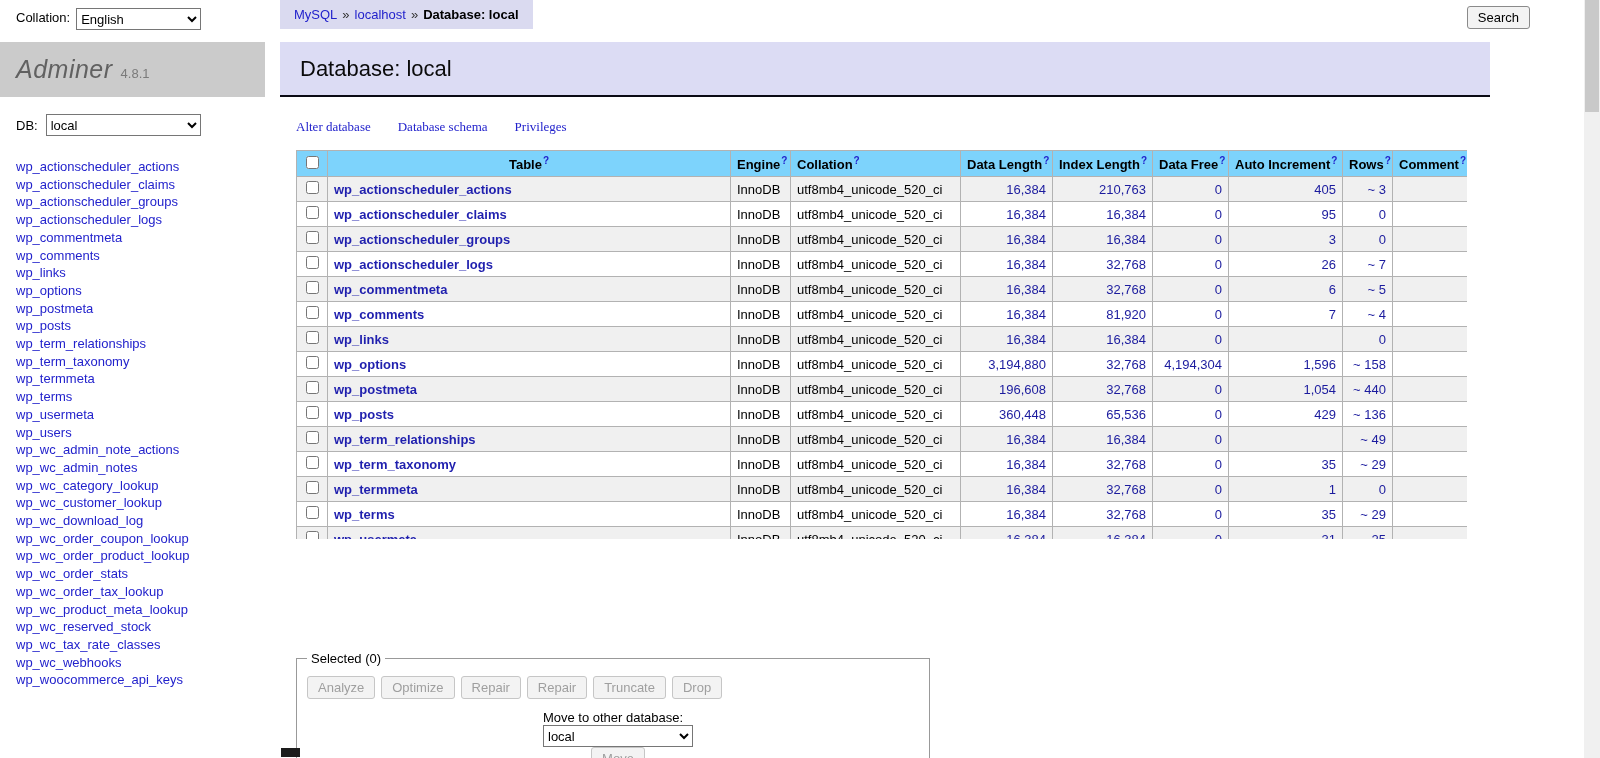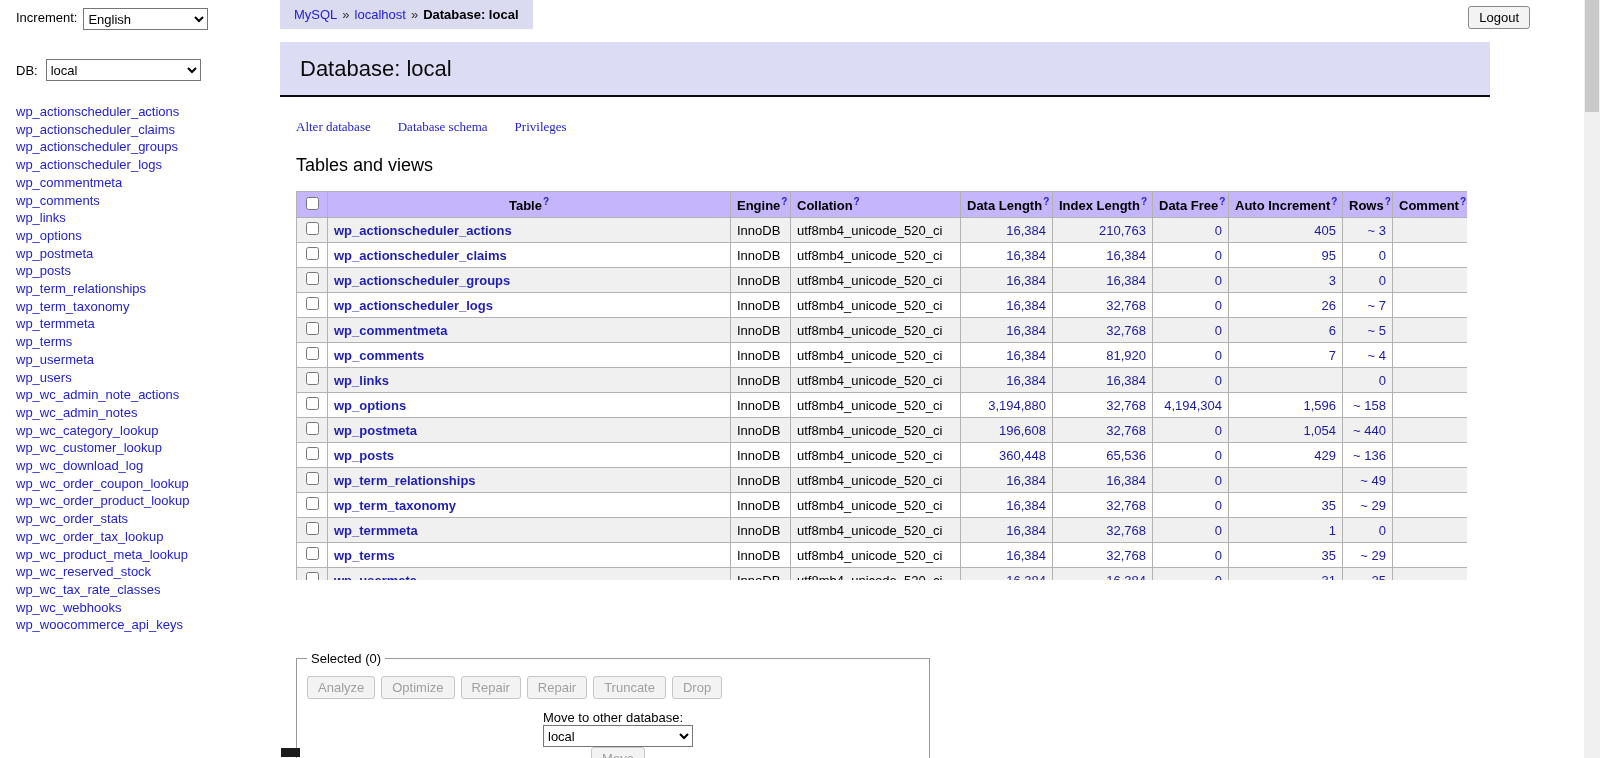--- a/index.html
+++ b/index.html
@@ -66,21 +66,21 @@
   .search-fieldset { margin: 12px 0 0 16px; width: 262px; padding: 6px 10px 10px; }
   .search-input { width: 176px; vertical-align: middle; }
   .search-btn { margin-left: 4px; padding: 2px 10px; vertical-align: middle; }
 
   .table-wrap { margin: 15px 0 0 16px; width: 1171px; height: 389px; overflow: hidden; }
   table { border-collapse: collapse; width: 1171px; table-layout: fixed; }
   th, td {
     border: 1px solid #b2b2b2; padding: 0 6px; height: 25px;
     overflow: hidden; white-space: nowrap;
   }
-  thead th { background: #c4b5fd; height: 26px; font-weight: 700; text-align: left; }
+  thead th { background: #7dd3fc; height: 26px; font-weight: 700; text-align: left; }
   th .help { color: #2222cc; font-size: 10px; vertical-align: super; margin-left: 1px; }
   tbody tr:nth-child(odd) { background: #f0f0f0; }
   tbody tr:nth-child(even) { background: #fff; }
   td.c-check, th.c-check { text-align: center; }
   th.c-table { text-align: center; }
   td.c-table a { font-weight: 700; color: #1f1fae; }
   .num { text-align: right; color: #1b1b9e; }
   th.num { color: #000; }
 
   
@@ -95,28 +95,31 @@
   .artifact { position: absolute; left: 9px; top: 103px; width: 19px; height: 9px; background: #1c1c1c; }
 
   
   .scrollbar { position: absolute; right: 0; top: 0; width: 16px; height: 758px; background: #f0f0f0; z-index: 50; }
   .scroll-thumb { position: absolute; left: 1px; top: 0; width: 14px; height: 112px; background: #c9c9c9; }
 </style>
 </head>
 <body>
 
 <div class="lang-wrap">
-  <span>Increment:</span><select id="lang-select"><option>English</option></select>
+  <span>Collation:</span><select id="lang-select"><option>English</option></select>
 </div>
 
 <div class="breadcrumb" id="breadcrumb"><a href="#">MySQL</a><span class="sep">»</span><a href="#">localhost</a><span class="sep">»</span><span class="current">Database: local</span></div>
 
-<button class="btn logout-btn">Logout</button>
+<button class="btn logout-btn">Search</button>
 
 <aside class="sidebar">
+  <h1 class="logo">
+    <span class="app-name">Adminer</span><span class="app-ver">4.8.1</span>
+  </h1>
   <div class="db-row">
     <span>DB:</span>
     <select id="db-select"><option>local</option></select>
   </div>
   <ul class="table-list" id="table-list">
       <li><a href="#">wp_actionscheduler_actions</a></li>
       <li><a href="#">wp_actionscheduler_claims</a></li>
       <li><a href="#">wp_actionscheduler_groups</a></li>
       <li><a href="#">wp_actionscheduler_logs</a></li>
       <li><a href="#">wp_commentmeta</a></li>
@@ -144,21 +147,20 @@
       <li><a href="#">wp_wc_reserved_stock</a></li>
       <li><a href="#">wp_wc_tax_rate_classes</a></li>
       <li><a href="#">wp_wc_webhooks</a></li>
       <li><a href="#">wp_woocommerce_api_keys</a></li>
     </ul>
 </aside>
 
 <main class="main">
   <h2 class="banner">Database: local</h2>
   <div class="nav-links" id="nav-links"><a href="#">Alter database</a><a href="#">Database schema</a><a href="#">Privileges</a></div>
-  <h3 class="section-heading">Tables and views</h3>
   <div class="table-wrap">
     <table>
       <colgroup>
         <col style="width:31px">
           <col style="width:403px">
           <col style="width:60px">
           <col style="width:170px">
           <col style="width:92px">
           <col style="width:100px">
           <col style="width:76px">

